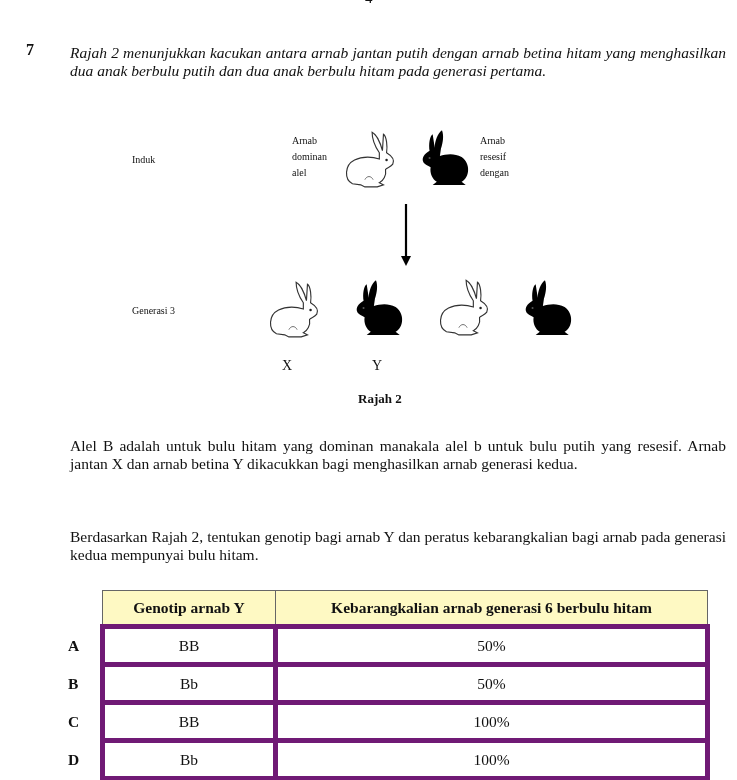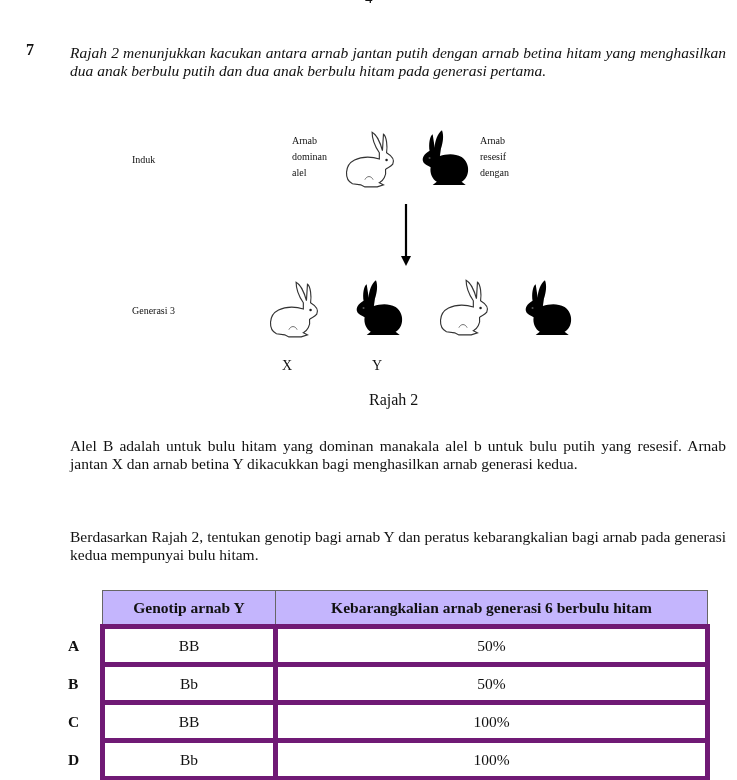--- a/index.html
+++ b/index.html
@@ -12,26 +12,26 @@
   .para1 { top:44px;font-style:italic; }
   .para2 { top:437px; }
   .para3 { top:528px; }
   .lbl { font-size:10px; line-height:16px; }
   .induk { left:132px; top:152px; }
   .gen1 { left:132px; top:303px; }
   .parent-l { left:292px; top:133px; }
   .parent-r { left:480px; top:133px; }
   .xlbl { left:282px; top:358px; font-size:14px; }
   .ylbl { left:372px; top:358px; font-size:14px; }
-  .caption { left:369px; top:391px; font-size:16px; }
+  .caption { left:358px; top:391px; font-size:13px;font-weight:bold; }
   .rabbit { width:62px; height:62px; }
   .arrow { left:399px; top:204px; width:14px; height:62px; }
   table.opts { position:absolute; left:68px; top:590px; border-collapse:collapse; font-size:15.5px; }
   table.opts td, table.opts th { height:33px; padding:0; text-align:center; }
-  table.opts th.hd { background:#c4b5fd; font-weight:bold; border:1px solid #666; }
+  table.opts th.hd { background:#fef9c3; font-weight:bold; border:1px solid #666; }
   table.opts td.cell { border:5px solid #701a75; }
   table.opts td.key { width:32px; text-align:left; font-weight:bold; border:none; }
   table.opts .c1 { width:168px; }
   table.opts .c2 { width:427px; }
 </style>
 </head>
 <body>
 
 <svg width="0" height="0" style="position:absolute">
   <defs>

